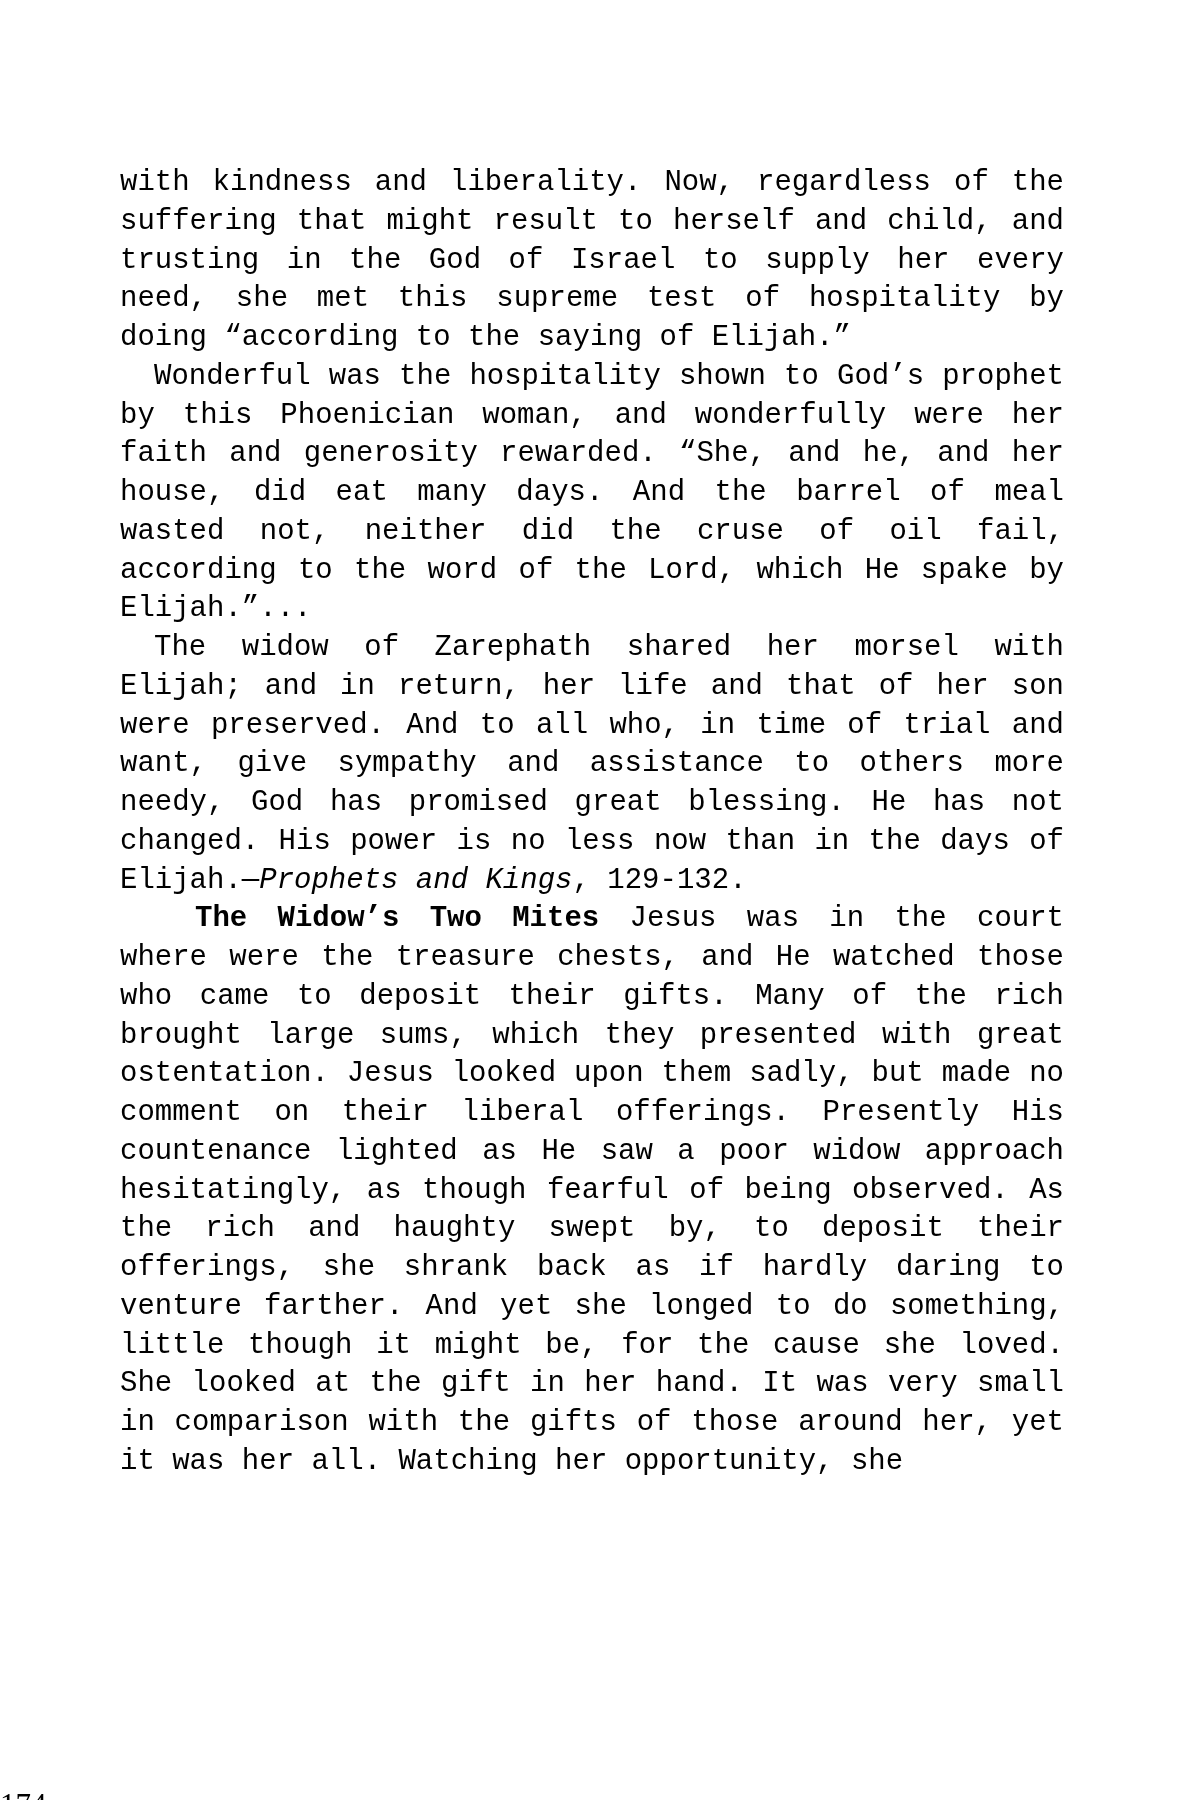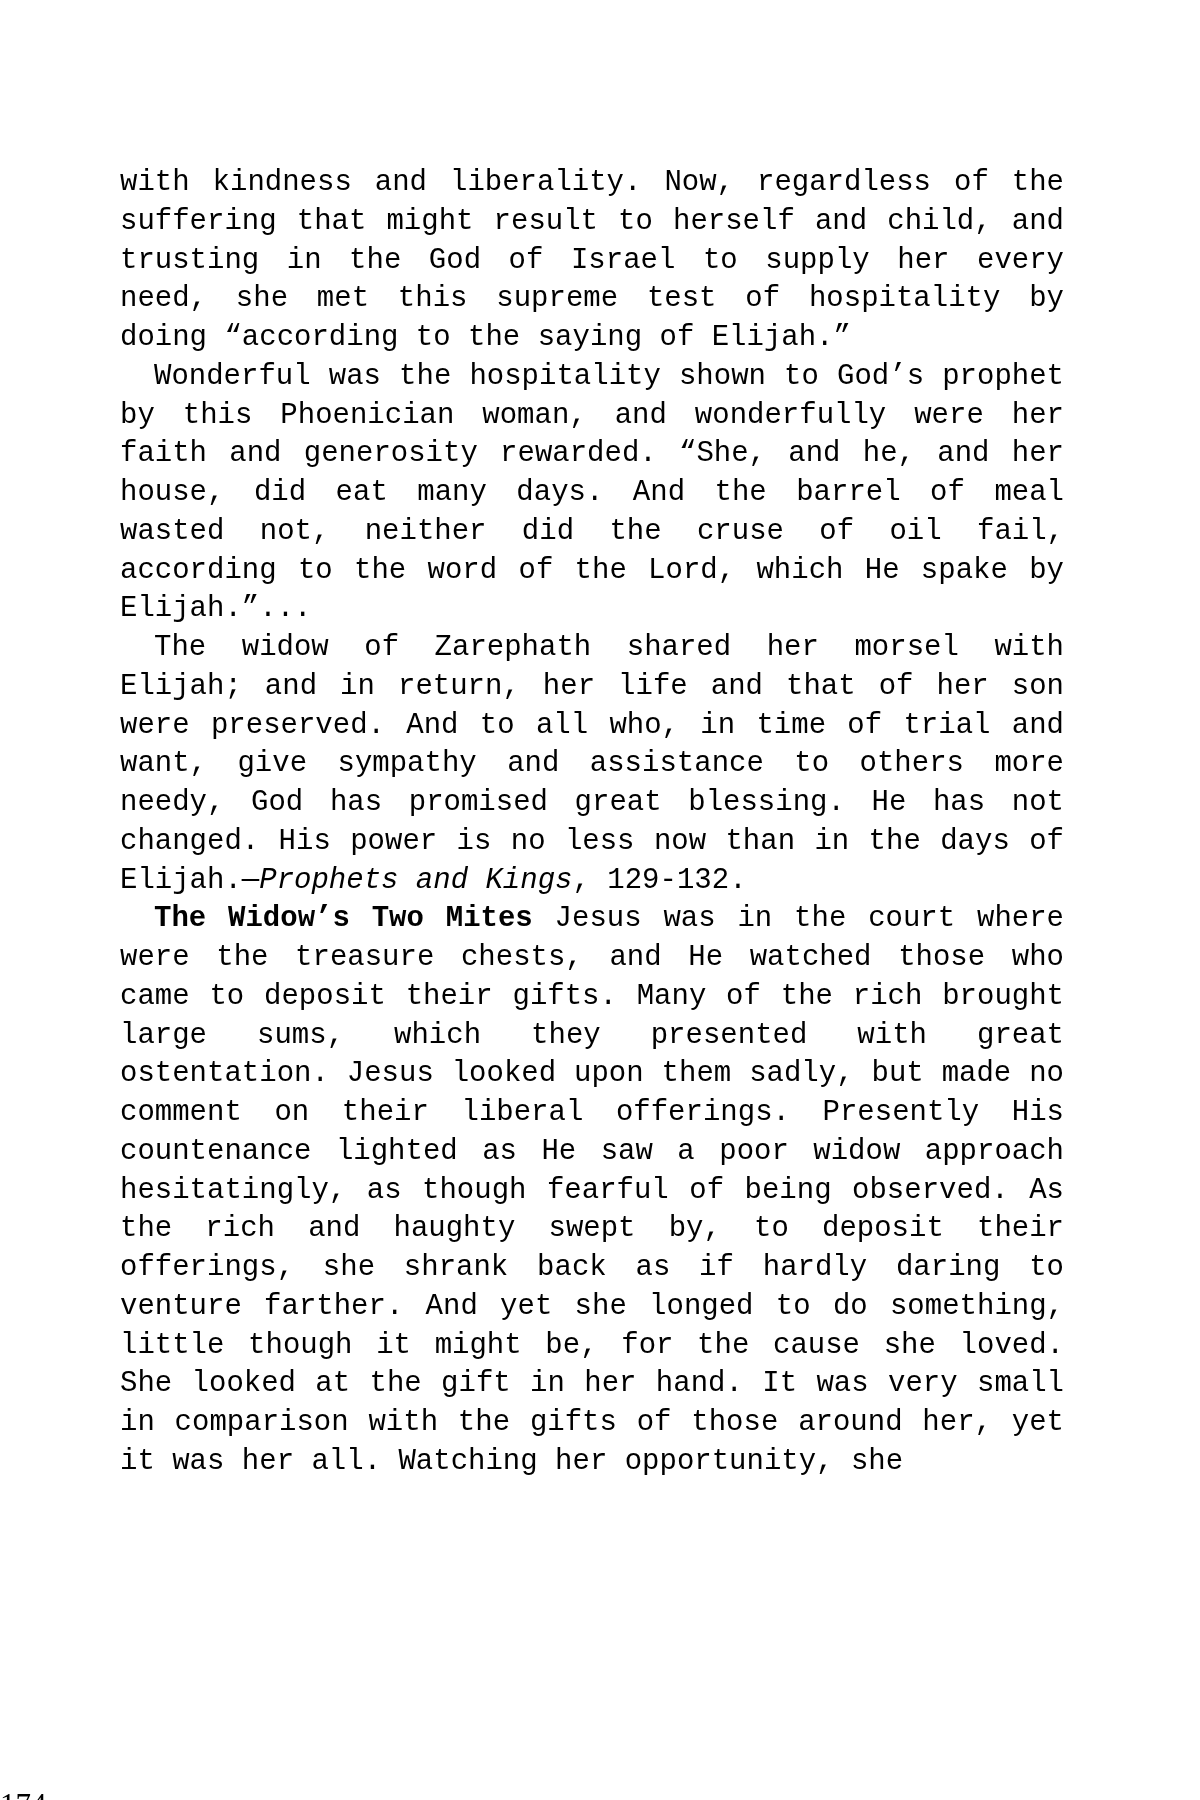--- a/index.html
+++ b/index.html
@@ -26,21 +26,21 @@
   }
   .para {
     margin: 0;
     padding: 0;
     text-indent: 34px;
     font-family: Liberation Mono, monospace;
   }
   .para.no-indent {
     text-indent: 0;
   }
-  .bold { font-weight: bold; }
+  .bold { font-weight: bold; margin-left: 41px; }
   .italic { font-style: italic; }
   .page-number {
     position: absolute;
     top: 1788px;
     left: 0;
     width: 100%;
     font-size: 31px;
     line-height: 34px;
   }
 </style>

